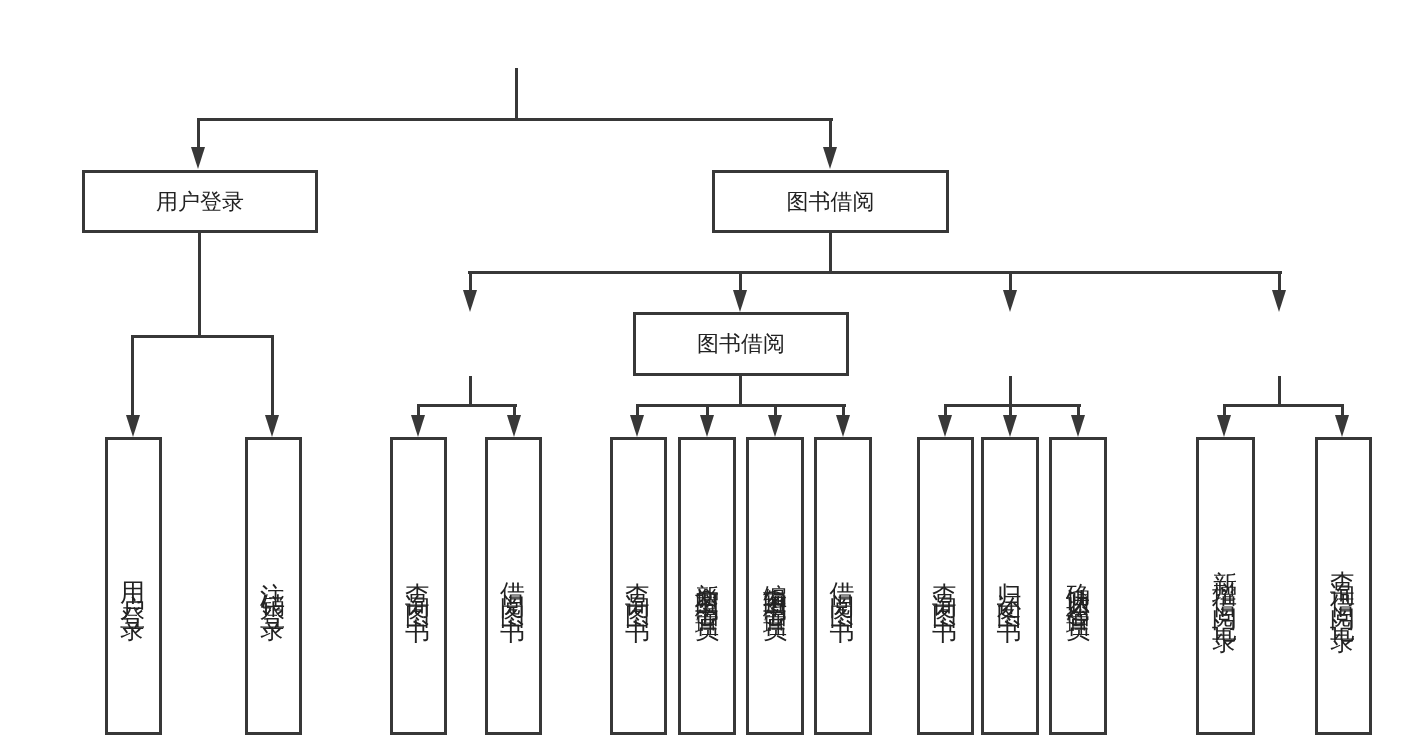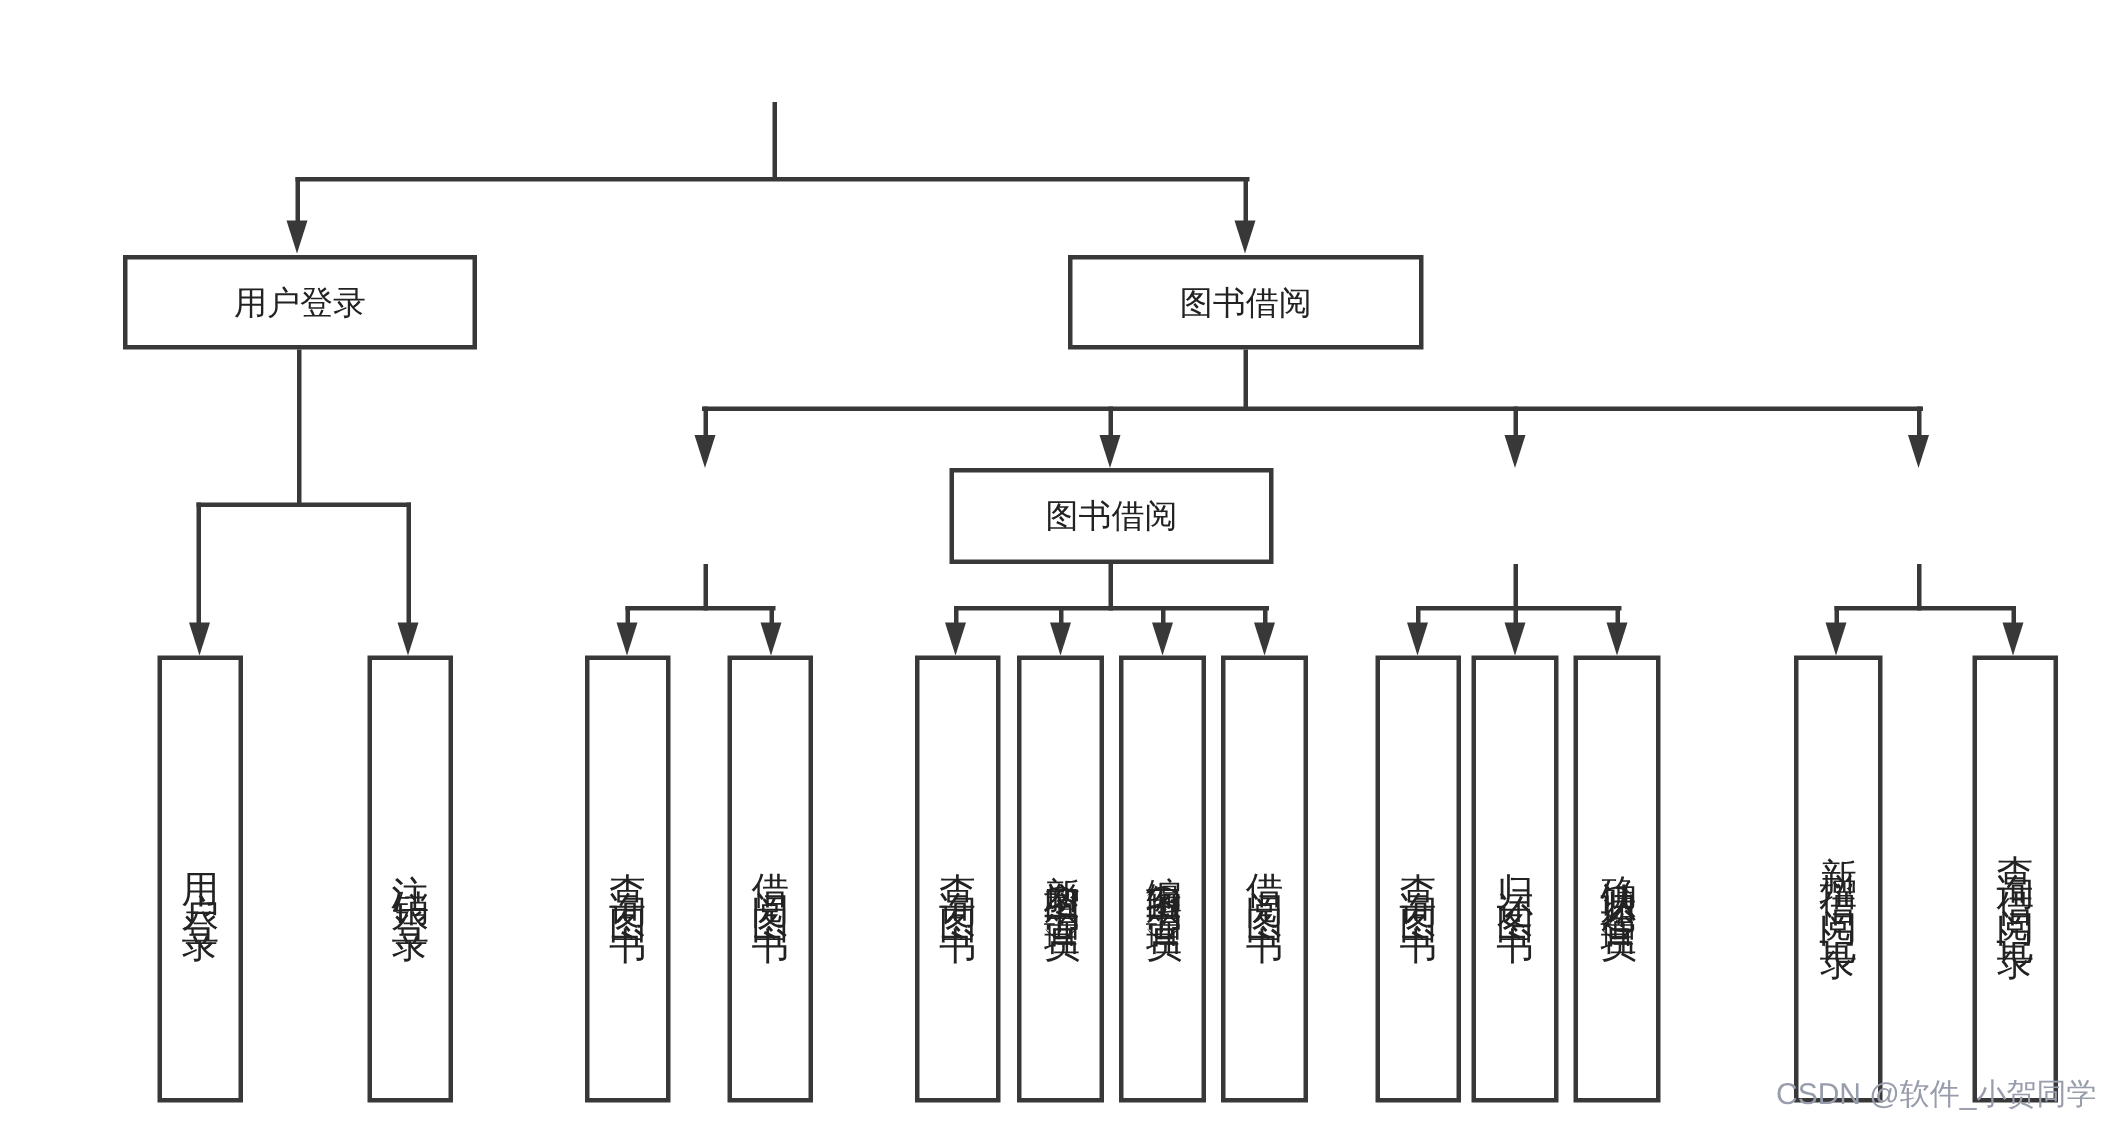--- a/index.html
+++ b/index.html
@@ -163,15 +163,14 @@
     <span class="vlabel">确认归还（管理员）</span>
   </div>
 
   <div class="box leaf" style="left:1196px;width:59px;">
     <span class="vlabel">新增借阅记录</span>
   </div>
   <div class="box leaf" style="left:1315px;width:57px;">
     <span class="vlabel">查询借阅记录</span>
   </div>
 
-  <div class="watermark">CSDN @软件_小贺同学</div>
 
 </div>
 
 </body></html>

